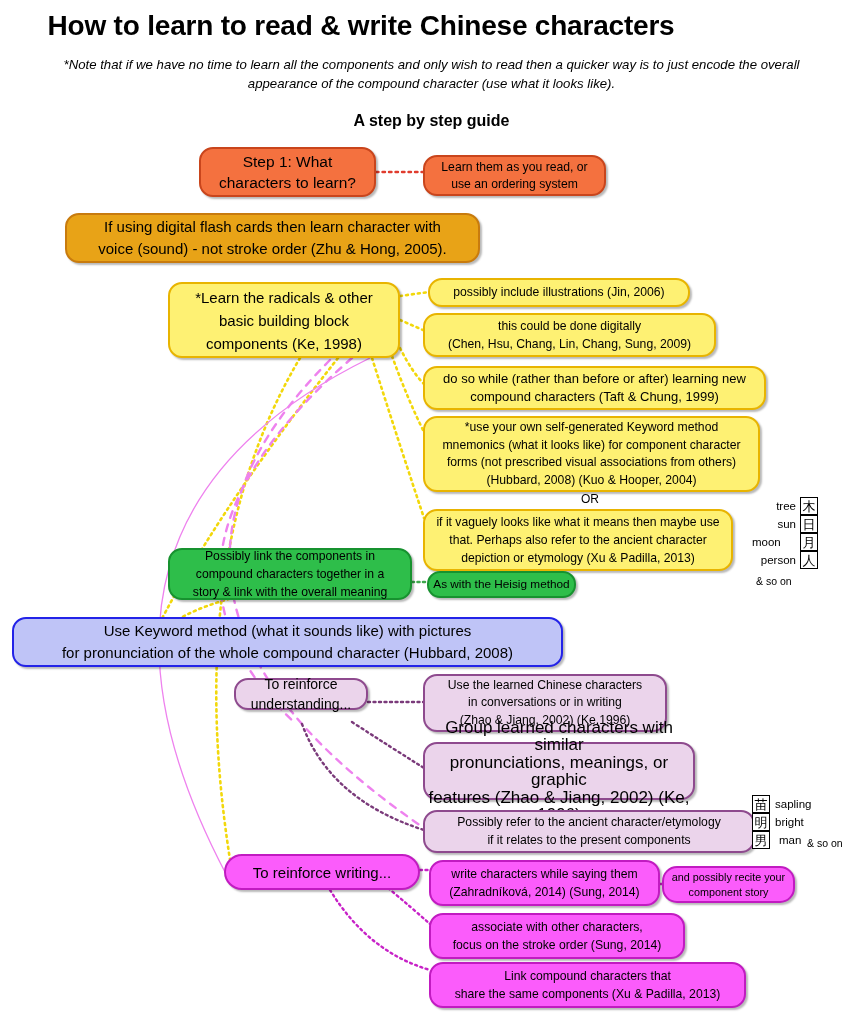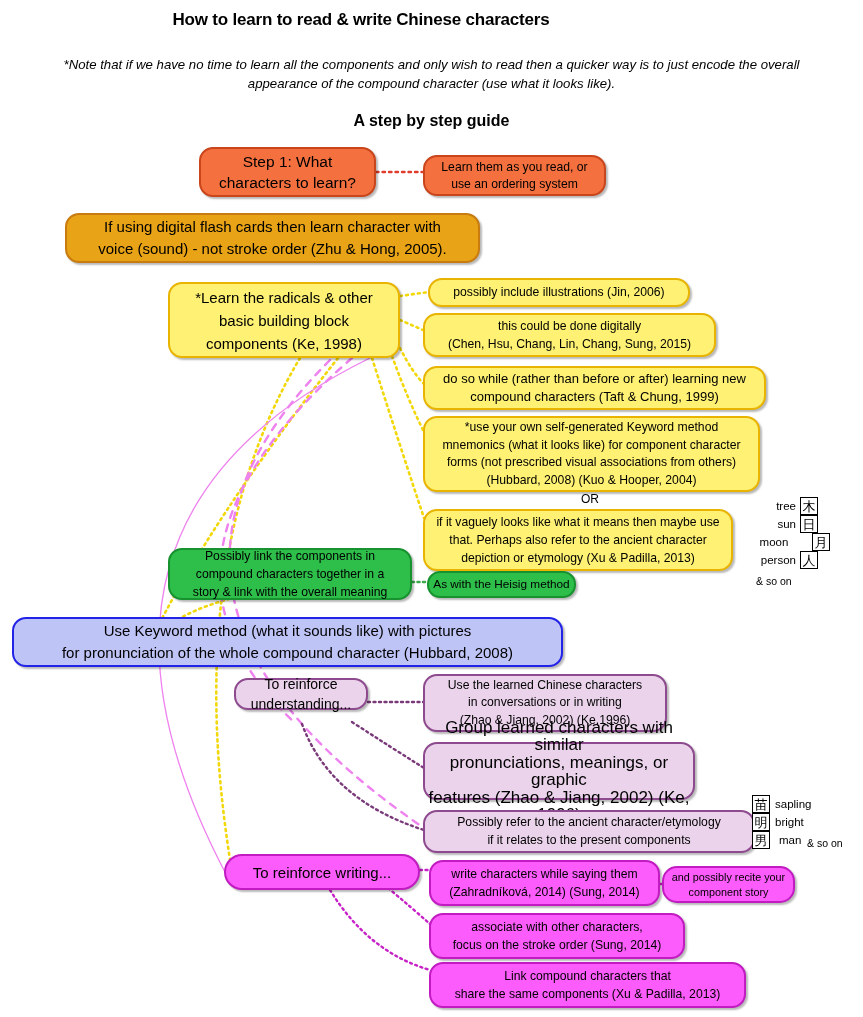--- a/index.html
+++ b/index.html
@@ -6,21 +6,21 @@
   body{
     width:863px;height:1017px;position:relative;overflow:hidden;
     font-family:"Liberation Sans","DejaVu Sans",sans-serif;
     color:#000;
   }
   #stage{position:absolute;left:0;top:0;width:863px;height:1017px;}
 
   
   #title{
     position:absolute;left:0;top:10px;width:722px;text-align:center;
-    font-size:17px;font-weight:bold;letter-spacing:-0.2px;
+    font-size:28px;font-weight:bold;letter-spacing:-0.2px;
   }
   #note{
     position:absolute;left:48px;top:55px;width:767px;text-align:center;
     font-size:13.2px;font-style:italic;line-height:19px;
   }
   #subtitle{
     position:absolute;left:0;top:112px;width:863px;text-align:center;
     font-size:16px;font-weight:bold;
   }
 
@@ -122,21 +122,21 @@
 basic building block
 components (Ke, 1998)</span>
   </div>
 
   <div class="node yellow sh" style="left:428px;top:278px;width:262px;height:29px;font-size:12.2px;">
     <span>possibly include illustrations (Jin, 2006)</span>
   </div>
 
   <div class="node yellow sh" style="left:423px;top:313px;width:293px;height:44px;font-size:12.2px;line-height:18px;">
     <span>this could be done digitally
-(Chen, Hsu, Chang, Lin, Chang, Sung, 2015)</span>
+(Chen, Hsu, Chang, Lin, Chang, Sung, 2009)</span>
   </div>
 
   <div class="node yellow sh" style="left:423px;top:366px;width:343px;height:44px;font-size:13px;line-height:18px;">
     <span>do so while (rather than before or after) learning new
 compound characters (Taft &amp; Chung, 1999)</span>
   </div>
 
   <div class="node yellow sh" style="left:423px;top:416px;width:337px;height:76px;font-size:12.2px;line-height:17.5px;">
     <span>*use your own self-generated Keyword method
 mnemonics (what it looks like) for component character
@@ -157,21 +157,21 @@
   <div class="chartable" style="left:752px;top:497px;">
     <div class="row">
       <div class="lbl" style="width:44px;text-align:right;margin-right:4px;">tree</div>
       <div class="cjk">木</div>
     </div>
     <div class="row">
       <div class="lbl" style="width:44px;text-align:right;margin-right:4px;">sun</div>
       <div class="cjk">日</div>
     </div>
     <div class="row">
-      <div class="lbl" style="width:44px;text-align:center;margin-right:16px;">moon</div>
+      <div class="lbl" style="width:44px;text-align:left;margin-right:4px;">moon</div>
       <div class="cjk">月</div>
     </div>
     <div class="row">
       <div class="lbl" style="width:44px;text-align:right;margin-right:4px;">person</div>
       <div class="cjk">人</div>
     </div>
     <div class="soon" style="margin-top:6px;padding-left:4px;">&amp; so on</div>
   </div>
 
   <div class="node green sh" style="left:168px;top:548px;width:244px;height:52px;font-size:12.2px;line-height:18px;">

